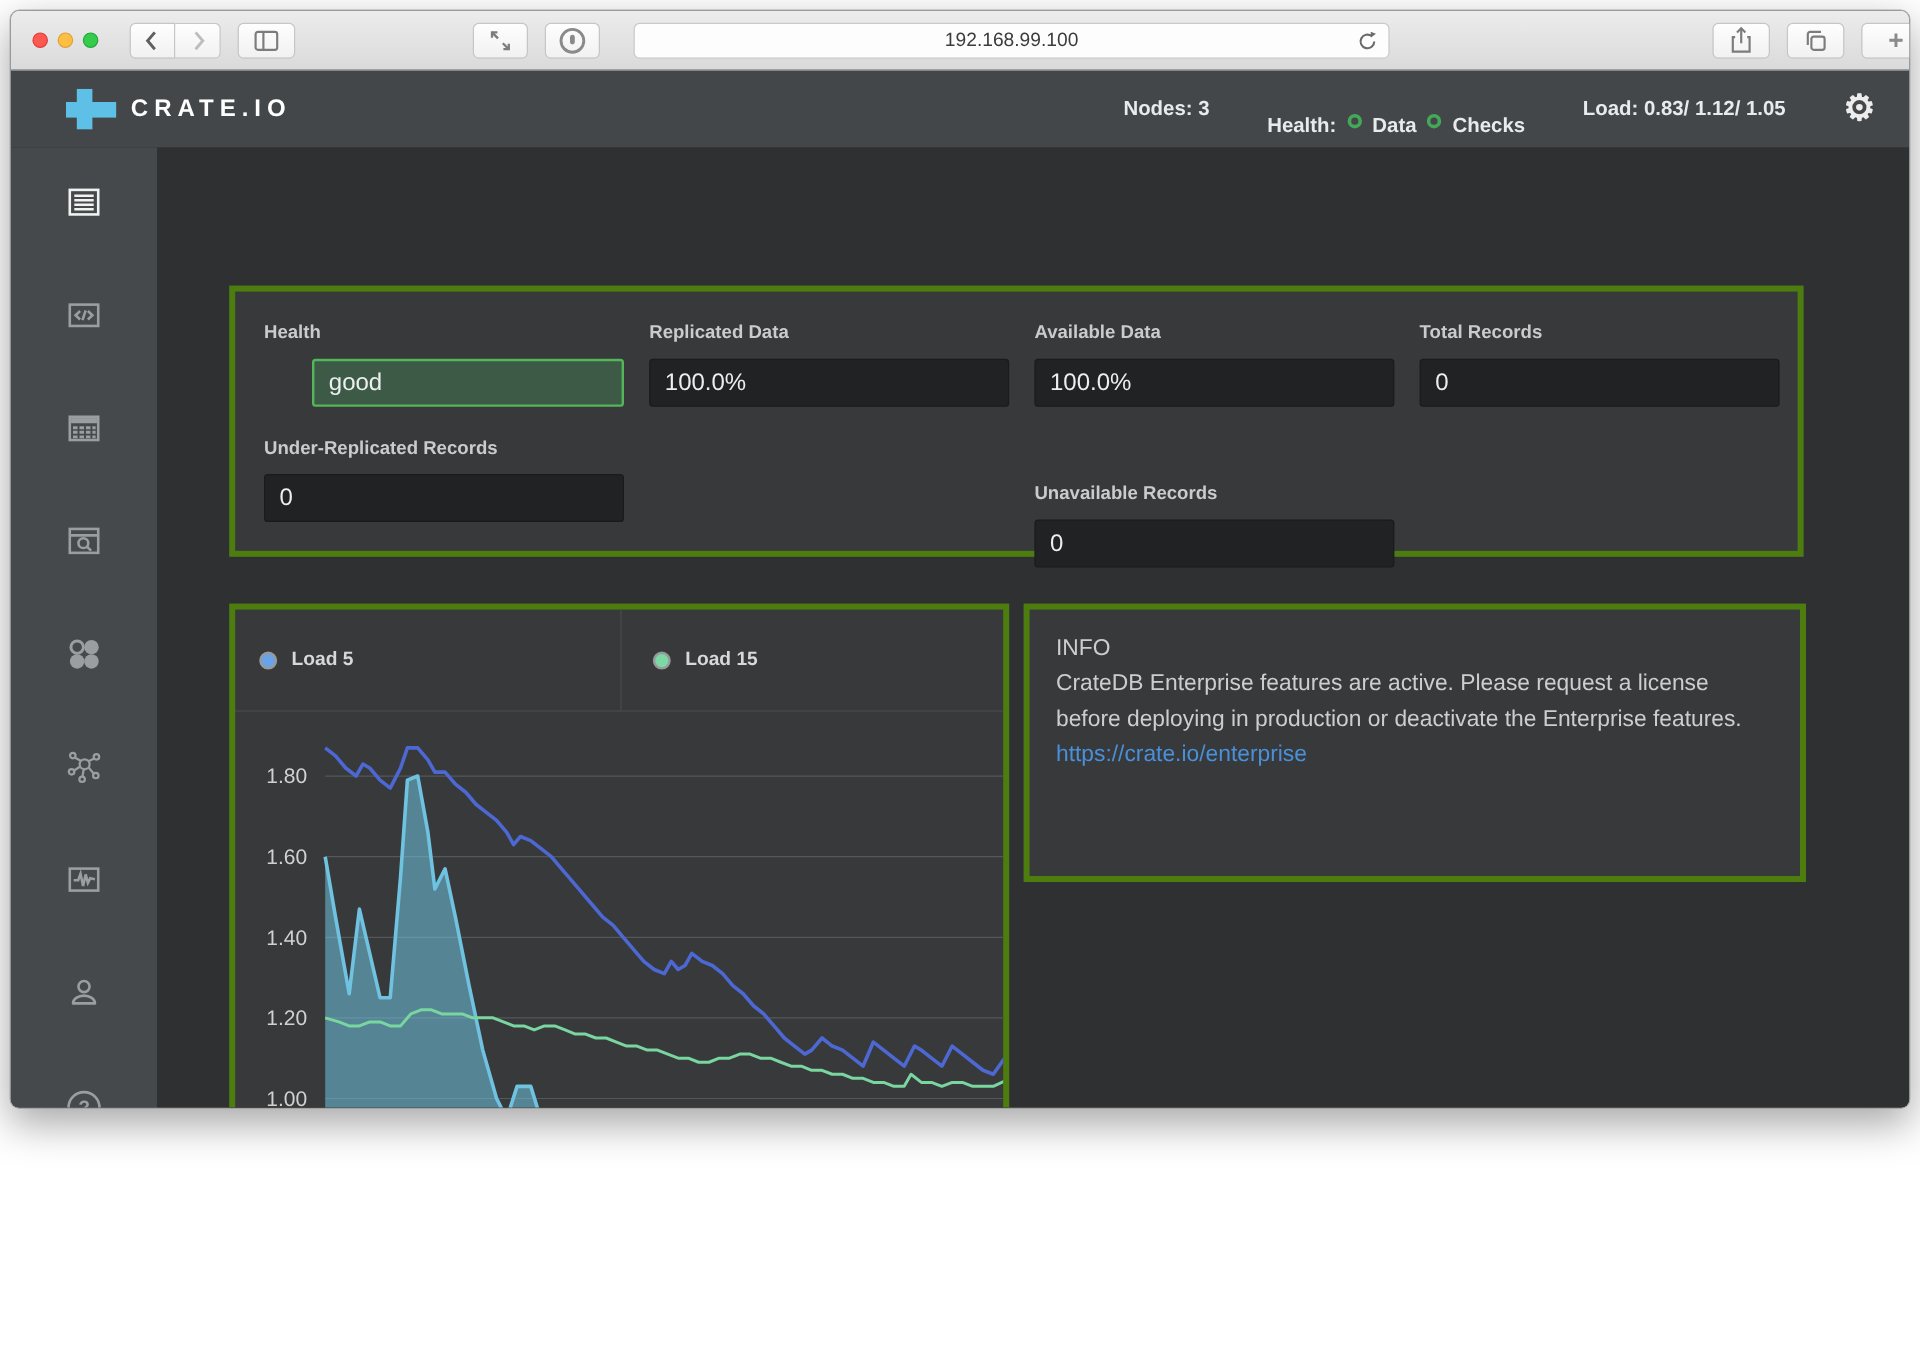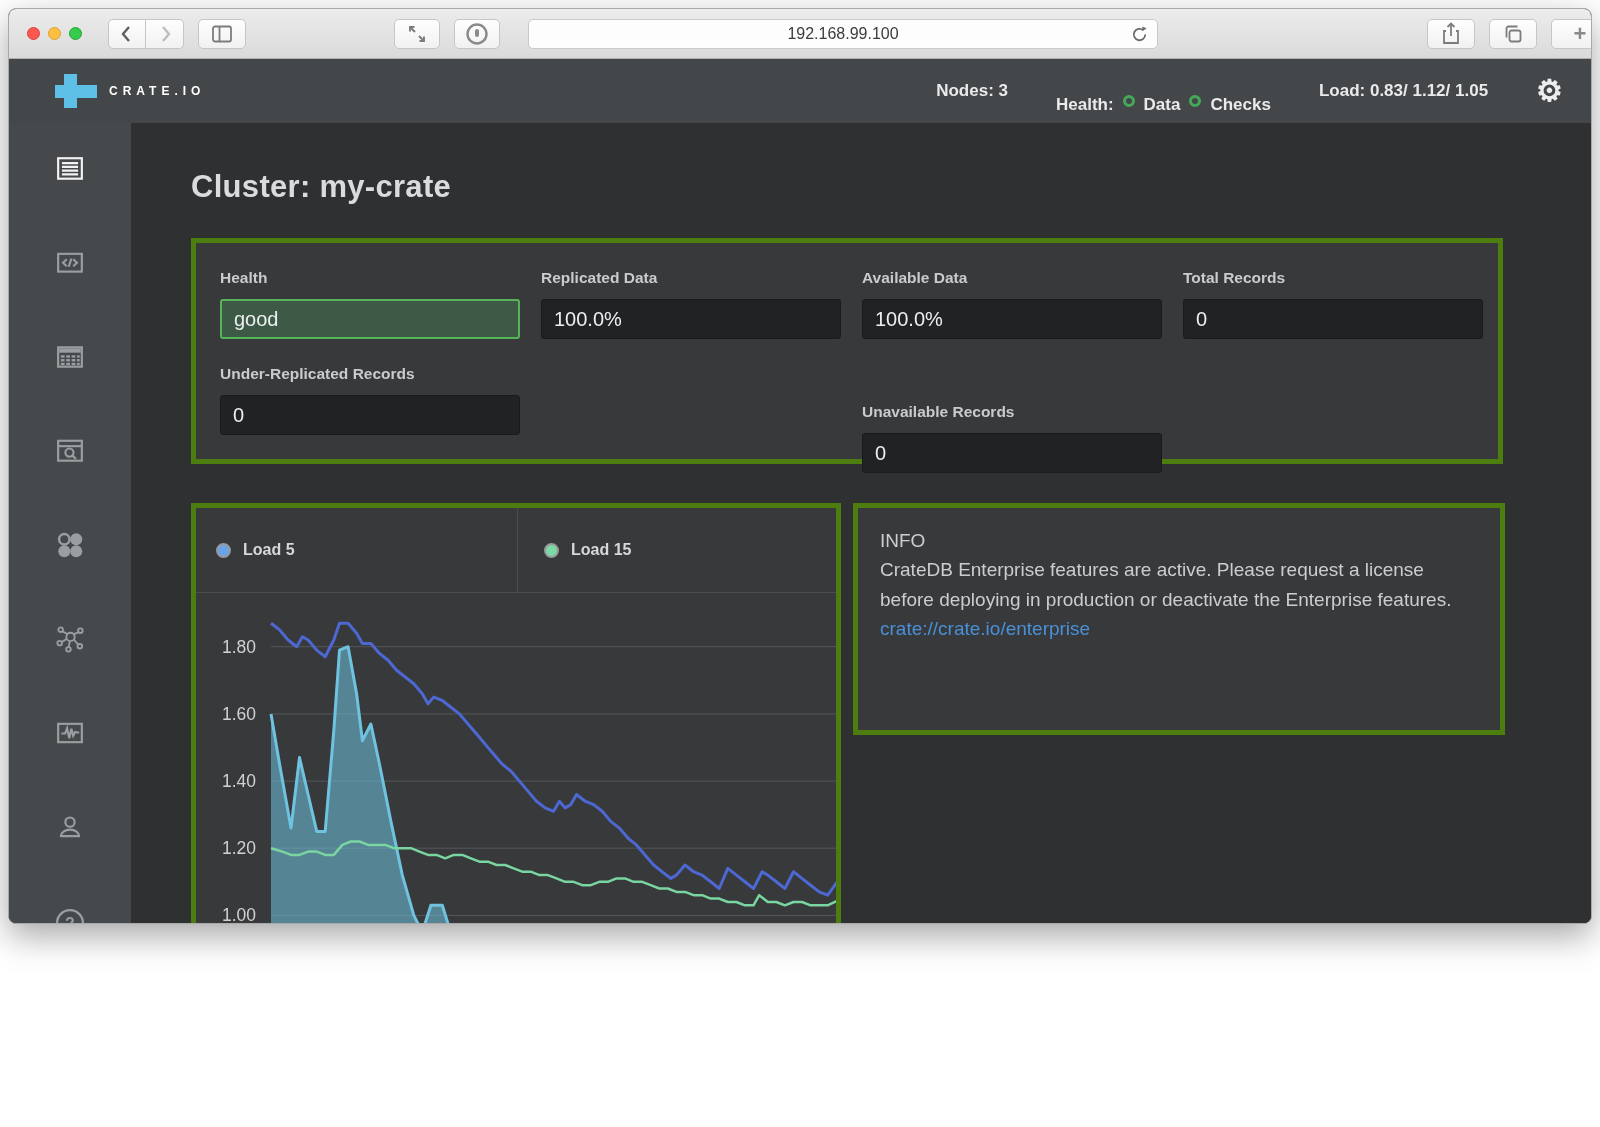--- a/index.html
+++ b/index.html
@@ -35,21 +35,21 @@
   .urlbar .reload { position:absolute; right:8px; top:5px; }
   .btn-share { width:48px; margin-left:auto; }
   .btn-tabs  { width:48px; margin-left:14px; }
   .btn-newtab{ width:58px; margin-left:14px; margin-right:-28px; color:#8b8b8b;
                font-size:22px; font-weight:bold; }
 
   
   .appbar { height:64px; background:#43474a; display:flex; align-items:center;
             padding:0 28px 0 46px; }
   .brand { display:flex; align-items:center; }
-  .brand-text { color:#ffffff; font-weight:bold; font-size:12px;
+  .brand-text { color:#ffffff; font-weight:bold; font-size:20px;
                 letter-spacing:5px; margin-left:12px; }
   .appbar-right { margin-left:auto; display:flex; align-items:center; gap:48px;
                   color:#e9eaeb; font-weight:bold; font-size:17px; }
   .health-group { display:flex; align-items:flex-start; gap:9px;margin-top:28px; }
   .status-ring { width:12px; height:12px; border-radius:50%;
                  border:3px solid #43a959; display:inline-block; }
   .gear { color:#ededee; font-size:30px; line-height:1; cursor:pointer; }
 
   
   .content { display:flex; height:997px; }
@@ -67,21 +67,21 @@
 
   
   .stats { left:60px; top:115px; width:1312px; height:226px; padding:26px 24px;
            display:grid; grid-template-columns:repeat(4,300px);
            column-gap:21px; row-gap:26px; align-content:start; }
   .field-label { font-size:15.5px; font-weight:bold; color:#c9cbcc;
                  margin-bottom:12px; }
   .field-value { height:40px; background:#202223; border:1px solid #191b1c;
                  border-radius:3px; color:#eceeef; font-size:20px;
                  line-height:38px; padding:0 12px; }
-  .field-value.good { background:#3d5a46; border:2px solid #55b559; line-height:36px; }
+  .field-value.good { background:#3d5a46; border:2px solid #55b559; line-height:36px;margin-left:40px; }
   .col3 { grid-column:3;margin-top:38px; }
 
   
   .load-panel { left:60px; top:380px; width:650px; height:617px;
                 display:flex; flex-direction:column; }
   .cl-header { height:80px; display:flex; border-bottom:1px solid #4a4d4f; flex:0 0 80px;}
   .cl-title-cell { flex:0 0 462px; border-right:1px solid #4a4d4f; display:flex;
                    align-items:center; padding-left:16px; }
   .panel-title { font-size:22px; font-weight:bold; color:#e4e5e6; }
   .legend-cell { flex:1; display:flex; align-items:center; padding-left:26px; cursor:pointer; }
@@ -285,21 +285,20 @@
       </span>
       <span class="side-item">
         <svg width="32" height="32" viewBox="0 0 28 28">
             <circle cx="14" cy="14" r="11.3" fill="none" stroke="currentColor" stroke-width="2"></circle>
             <text x="14" y="19" text-anchor="middle" font-size="14" font-weight="bold" fill="currentColor" font-family="Liberation Sans, sans-serif">?</text>
           </svg>
       </span>
     </div>
 
     <div class="main">
-      <div class="page-title">Cluster: my-crate</div>
 
       <div class="panel stats">
         <div>
           <div class="field-label">Health</div>
           <div class="field-value good">good</div>
         </div>
         <div>
           <div class="field-label">Replicated Data</div>
           <div class="field-value">100.0%</div>
         </div>
@@ -353,21 +352,21 @@
               <polyline points="75.0,30.2 83.6,36.9 92.1,47.0 100.7,53.7 106.4,43.7 112.1,47.0 120.7,57.1 129.2,63.8 137.8,47.0 143.5,30.2 152.1,30.2 160.6,40.3 166.4,50.4 174.9,50.4 183.5,60.4 192.1,67.2 200.6,77.2 209.2,84.0 217.8,90.7 226.3,100.7 232.0,110.8 237.7,104.1 246.3,107.5 254.9,114.2 263.4,120.9 272.0,131.0 280.6,141.0 289.1,151.1 297.7,161.2 306.3,171.3 314.8,178.0 323.4,188.1 331.9,198.1 340.5,208.2 349.1,214.9 357.6,218.3 363.4,208.2 369.1,214.9 374.8,211.6 380.5,201.5 389.1,208.2 397.6,211.6 406.2,218.3 414.7,228.4 423.3,235.1 431.9,245.1 440.4,251.9 449.0,261.9 457.6,272.0 466.1,278.7 474.7,285.4 480.4,282.1 489.0,272.0 497.5,278.7 506.1,282.1 514.7,288.8 523.2,295.5 531.8,275.4 540.4,282.1 548.9,288.8 557.5,295.5 566.1,278.7 571.8,282.1 580.3,288.8 588.9,295.5 597.5,278.7 606.0,285.4 614.6,292.2 623.2,298.9 631.7,302.2 646.0,282.1" fill="none" stroke="#4d68d2" stroke-width="3" stroke-linejoin="round"></polyline>
               <polyline points="75.0,255.2 86.4,258.6 95.0,261.9 103.5,261.9 112.1,258.6 120.7,258.6 129.2,261.9 137.8,261.9 146.4,251.9 154.9,248.5 163.5,248.5 172.1,251.9 180.6,251.9 189.2,251.9 197.8,255.2 206.3,255.2 214.9,255.2 223.5,258.6 232.0,261.9 240.6,261.9 249.2,265.3 257.7,261.9 266.3,261.9 274.9,265.3 283.4,268.7 292.0,268.7 300.5,272.0 309.1,272.0 317.7,275.4 326.2,278.7 334.8,278.7 343.4,282.1 351.9,282.1 360.5,285.4 369.1,288.8 377.6,288.8 386.2,292.2 394.8,292.2 403.3,288.8 411.9,288.8 420.5,285.4 429.0,285.4 437.6,288.8 446.2,288.8 454.7,292.2 463.3,295.5 471.8,295.5 480.4,298.9 489.0,298.9 497.5,302.2 506.1,302.2 514.7,305.6 523.2,305.6 531.8,309.0 540.4,309.0 548.9,312.3 557.5,312.3 563.2,302.2 571.8,309.0 580.3,309.0 588.9,312.3 597.5,309.0 606.0,309.0 614.6,312.3 623.2,312.3 631.7,312.3 646.0,305.6" fill="none" stroke="#79d6a1" stroke-width="2.5" stroke-linejoin="round"></polyline>
             </svg>
         </div>
       </div>
 
       <div class="panel checks-panel">
         <div class="cc-body">
           <div>INFO</div>
           <div>CrateDB Enterprise features are active. Please request a license before deploying in production or deactivate the Enterprise features.</div>
-          <a class="cc-link" href="#">crate://crate.io/enterprise</a>
+          <a class="cc-link" href="#">https://crate.io/enterprise</a>
         </div>
       </div>
 
       <div class="chat-bubble">
         <svg width="56" height="56" viewBox="0 0 56 56">
             <path d="M14 12 h26 a6 6 0 0 1 6 6 v16 a6 6 0 0 1 -6 6 h-4 l5 7 -14 -7 h-13 a6 6 0 0 1 -6 -6 v-16 a6 6 0 0 1 6 -6 Z" fill="#ffffff" transform="translate(0,-2)"></path>
             <path d="M20 31 q8 6 16 0" fill="none" stroke="#4dc2e7" stroke-width="3.6" stroke-linecap="round"></path>
           </svg>
       </div>
 

